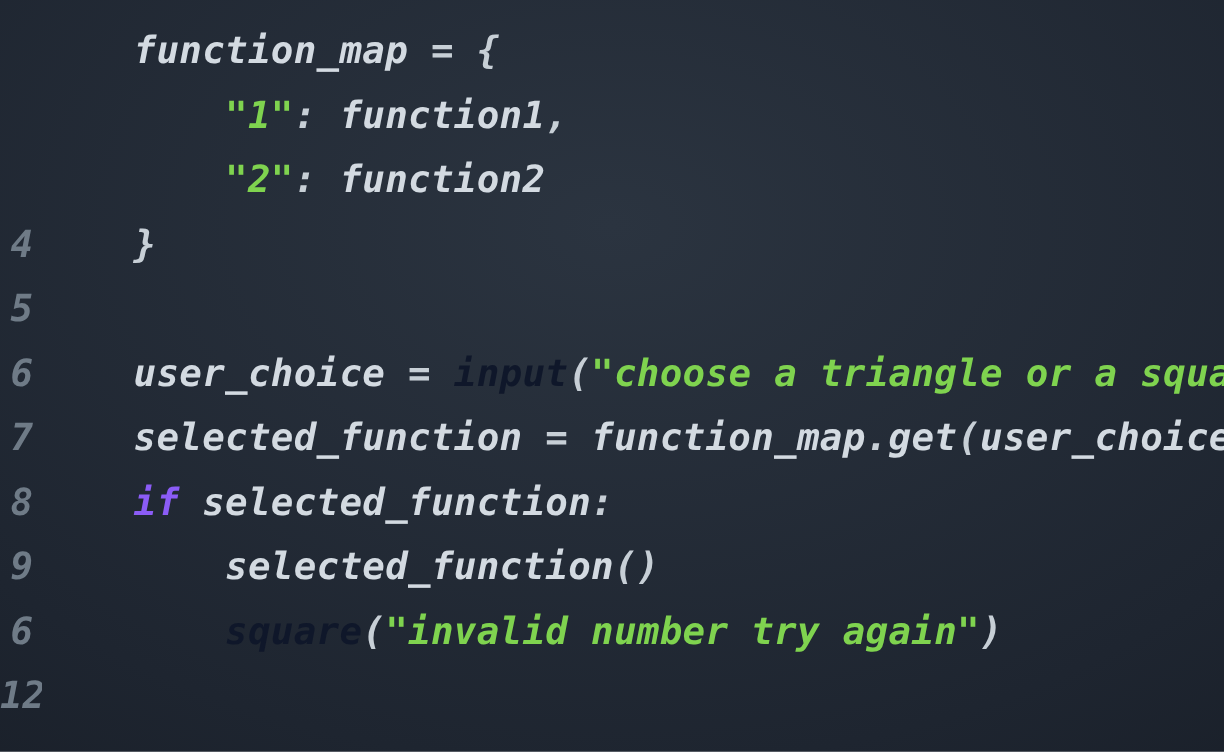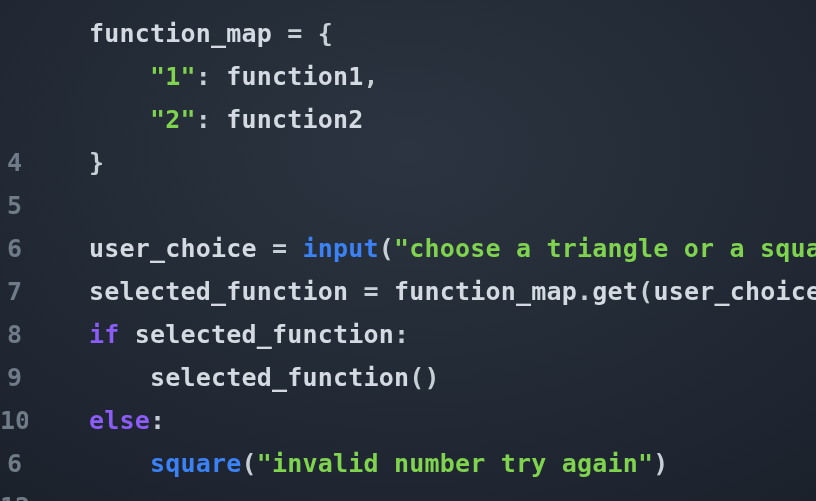--- a/index.html
+++ b/index.html
@@ -16,50 +16,50 @@
   }
   .editor {
     position: relative;
     padding-top: 12px;
   }
   .line {
     display: flex;
     align-items: flex-end;
     line-height: 43px;
     white-space: pre;
+    font-style: italic;
   }
   .gutter {
     width: 22px;
     flex: 0 0 22px;
     text-align: right;
     color: #6f7b87;
     padding-right: 6px;
     user-select: none;
     overflow: hidden;
   }
   .code {
     flex: 1 1 auto;
     letter-spacing: 0.2px;
   }
   .tok-default { color: #d3dae1; }
   .tok-punc    { color: #c7cfd6; }
   .tok-string  { color: #7fd34f; }
   .tok-keyword { color: #8b5cf6; }
-  .tok-builtin { color: #3b82f6; }
+  .tok-builtin { color: #0f172a; }
 </style>
 </head>
 <body>
 
 <div class="editor">
 
 <div class="line"><span class="gutter"></span><span class="code"><span class="tok-default">    </span><span class="tok-default">function_map </span><span class="tok-punc">= {</span></span></div>
     <div class="line"><span class="gutter"></span><span class="code"><span class="tok-default">        </span><span class="tok-string">"1"</span><span class="tok-punc">: </span><span class="tok-default">function1</span><span class="tok-punc">,</span></span></div>
     <div class="line"><span class="gutter"></span><span class="code"><span class="tok-default">        </span><span class="tok-string">"2"</span><span class="tok-punc">: </span><span class="tok-default">function2</span></span></div>
     <div class="line"><span class="gutter">4</span><span class="code"><span class="tok-default">    </span><span class="tok-punc">}</span></span></div>
     <div class="line"><span class="gutter">5</span><span class="code"><span class="tok-default"></span></span></div>
     <div class="line"><span class="gutter">6</span><span class="code"><span class="tok-default">    </span><span class="tok-default">user_choice </span><span class="tok-punc">= </span><span class="tok-builtin">input</span><span class="tok-punc">(</span><span class="tok-string">"choose a triangle or a square "</span></span></div>
     <div class="line"><span class="gutter">7</span><span class="code"><span class="tok-default">    </span><span class="tok-default">selected_function </span><span class="tok-punc">= </span><span class="tok-default">function_map</span><span class="tok-punc">.</span><span class="tok-default">get</span><span class="tok-punc">(</span><span class="tok-default">user_choice</span></span></div>
     <div class="line"><span class="gutter">8</span><span class="code"><span class="tok-default">    </span><span class="tok-keyword">if </span><span class="tok-default">selected_function</span><span class="tok-punc">:</span></span></div>
     <div class="line"><span class="gutter">9</span><span class="code"><span class="tok-default">        </span><span class="tok-default">selected_function</span><span class="tok-punc">()</span></span></div>
-    <div class="line"><span class="gutter">10</span><span class="code"><span class="tok-default">    </span><span class="tok-keyword">else</span><span class="tok-punc">:</span></span></div>
     <div class="line"><span class="gutter">6</span><span class="code"><span class="tok-default">        </span><span class="tok-builtin">square</span><span class="tok-punc">(</span><span class="tok-string">"invalid number try again"</span><span class="tok-punc">)</span></span></div>
     <div class="line"><span class="gutter">12</span><span class="code"><span class="tok-default"></span></span></div>
   </div>
 
 </body></html>

